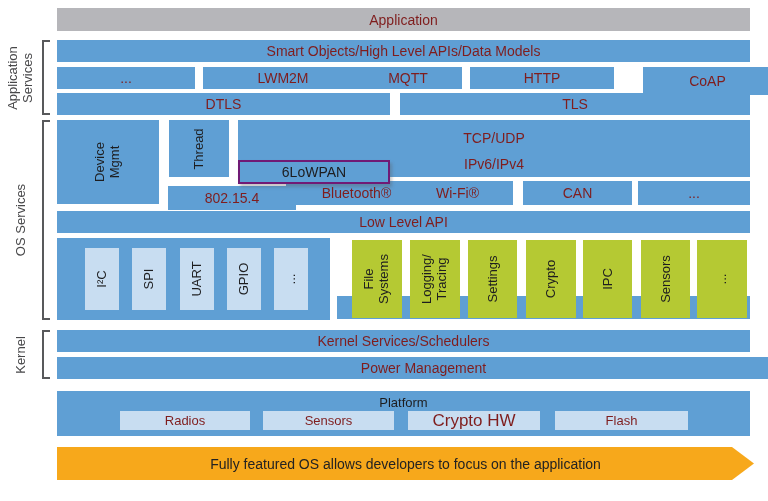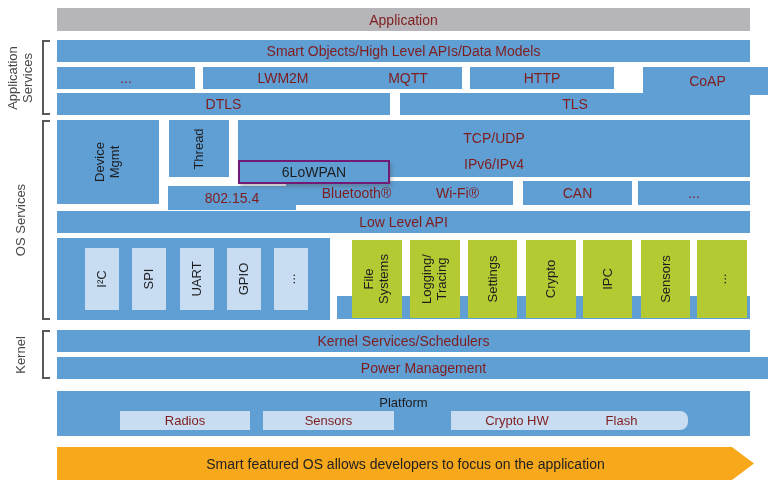--- a/index.html
+++ b/index.html
@@ -123,19 +123,19 @@
     <span class="rot" style="white-space: pre;">...</span>
   </div>
 
   <div class="bar" style="left:57px;top:330px;width:693px;height:22px;">Kernel Services/Schedulers</div>
   <div class="bar" style="left:57px;top:357px;width:693px;height:22px;padding-left:20px;">Power Management</div>
 
   <div class="vbox" style="left:57px;top:391px;width:693px;height:45px;">
     <div class="pf-label">Platform</div>
     <div class="bar lbox" style="left:63px;top:20px;width:130px;height:19px;font-size:13px;">Radios</div>
     <div class="bar lbox" style="left:206px;top:20px;width:131px;height:19px;font-size:13px;">Sensors</div>
-    <div class="bar lbox" style="left:351px;top:20px;width:132px;height:19px;font-size:13px;margin-left:43px;">Crypto HW</div>
-    <div class="bar lbox" style="left:498px;top:20px;width:133px;height:19px;font-size:13px;border-radius:8px;">Flash</div>
+    <div class="bar lbox" style="left:351px;top:20px;width:132px;height:19px;font-size:17px;">Crypto HW</div>
+    <div class="bar lbox" style="left:498px;top:20px;width:133px;height:19px;font-size:13px;">Flash</div>
   </div>
 
-  <div class="banner" style="left:57px;top:447px;width:697px;height:33px;">Smart featured OS allows developers to focus on the application</div>
+  <div class="banner" style="left:57px;top:447px;width:697px;height:33px;">Fully featured OS allows developers to focus on the application</div>
 
 </div>
 
 </body></html>

